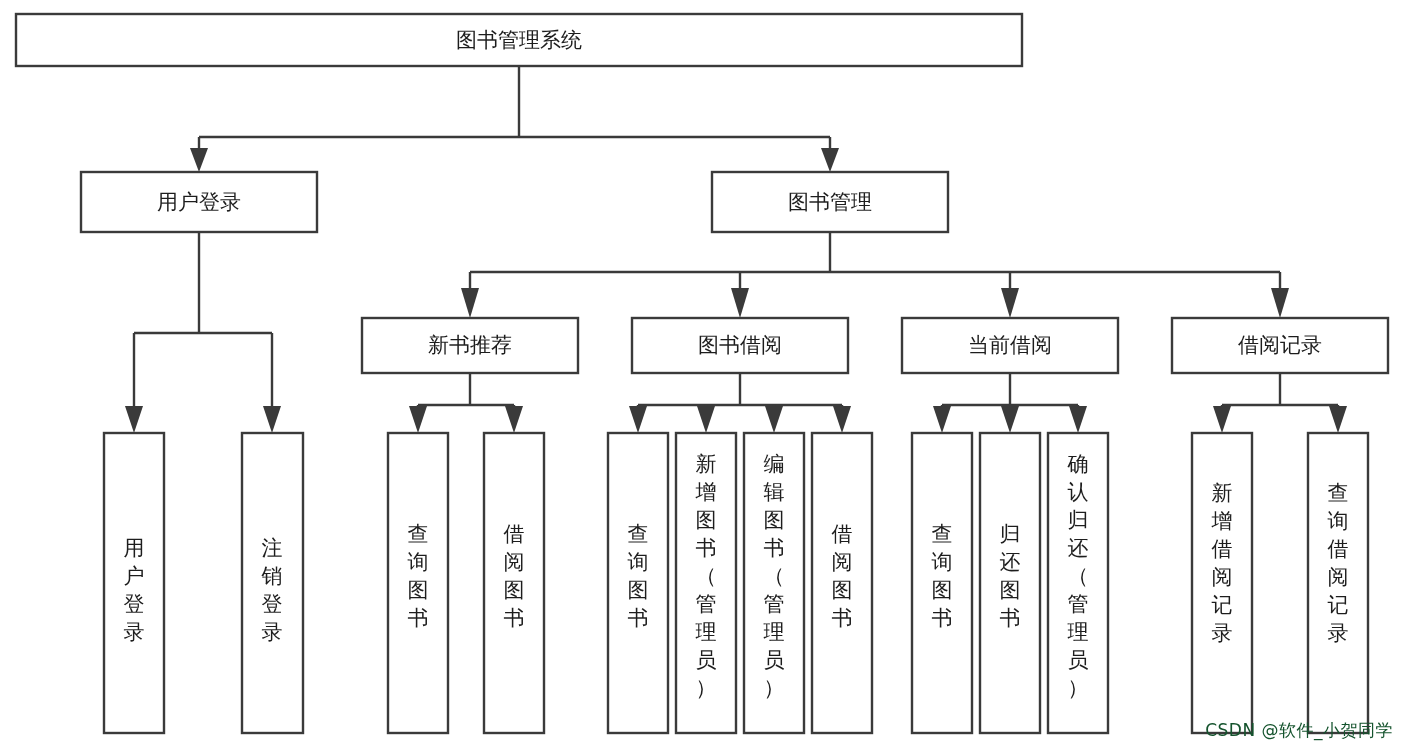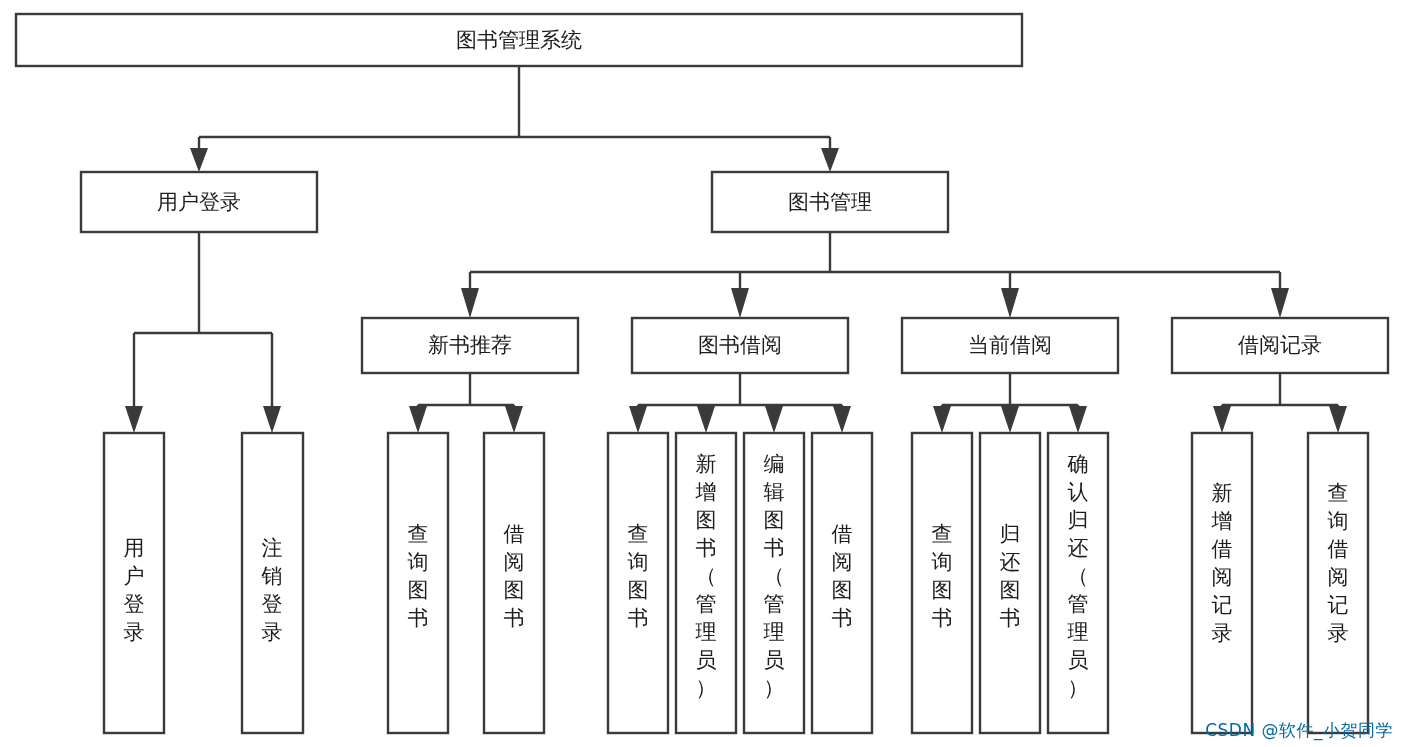--- a/index.html
+++ b/index.html
@@ -55,21 +55,21 @@
     font-family: "DejaVu Sans", "Liberation Sans", sans-serif;
     font-size: 21px;
     text-anchor: middle;
   }
   .watermark-text {
     position: absolute;
     right: 12px;
     bottom: 5px;
     font-family: "DejaVu Sans", "Liberation Sans", sans-serif;
     font-size: 17px;
-    color: #0369a1;
+    color: #14532d;
     white-space: nowrap;
     letter-spacing: 0.5px;
     user-select: none;
   }
 </style>
 </head>
 <body>
 
 <div id="diagram-root">
 

